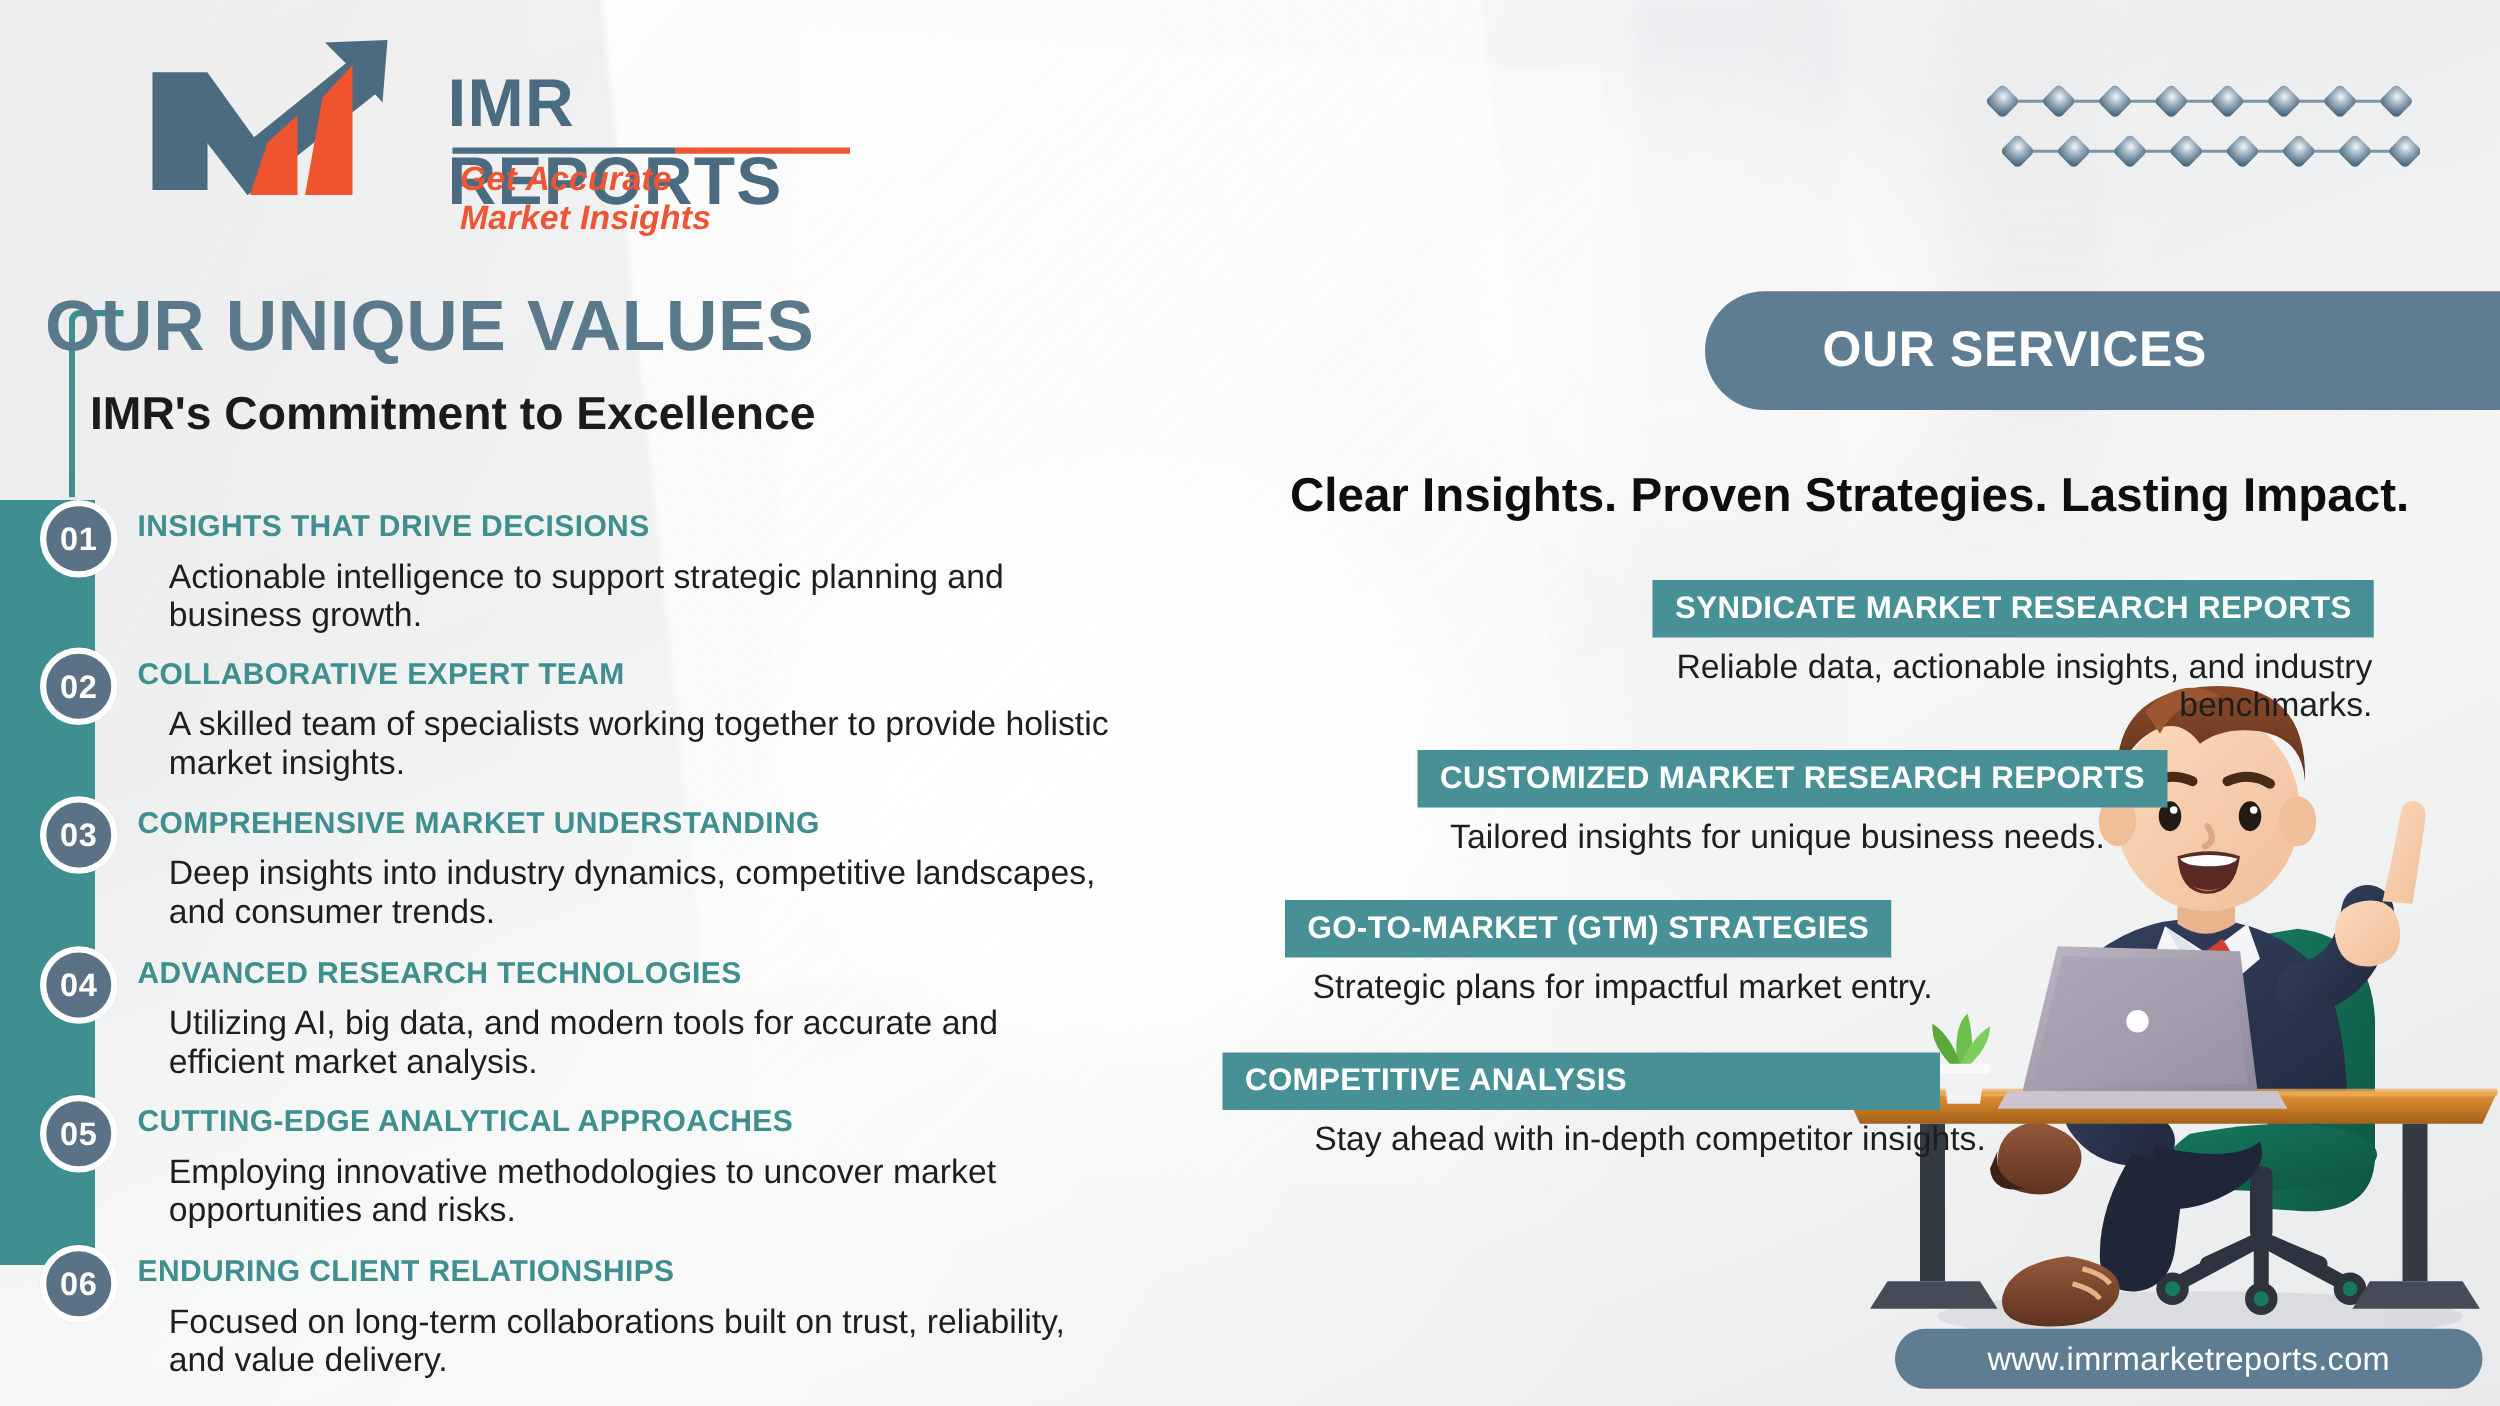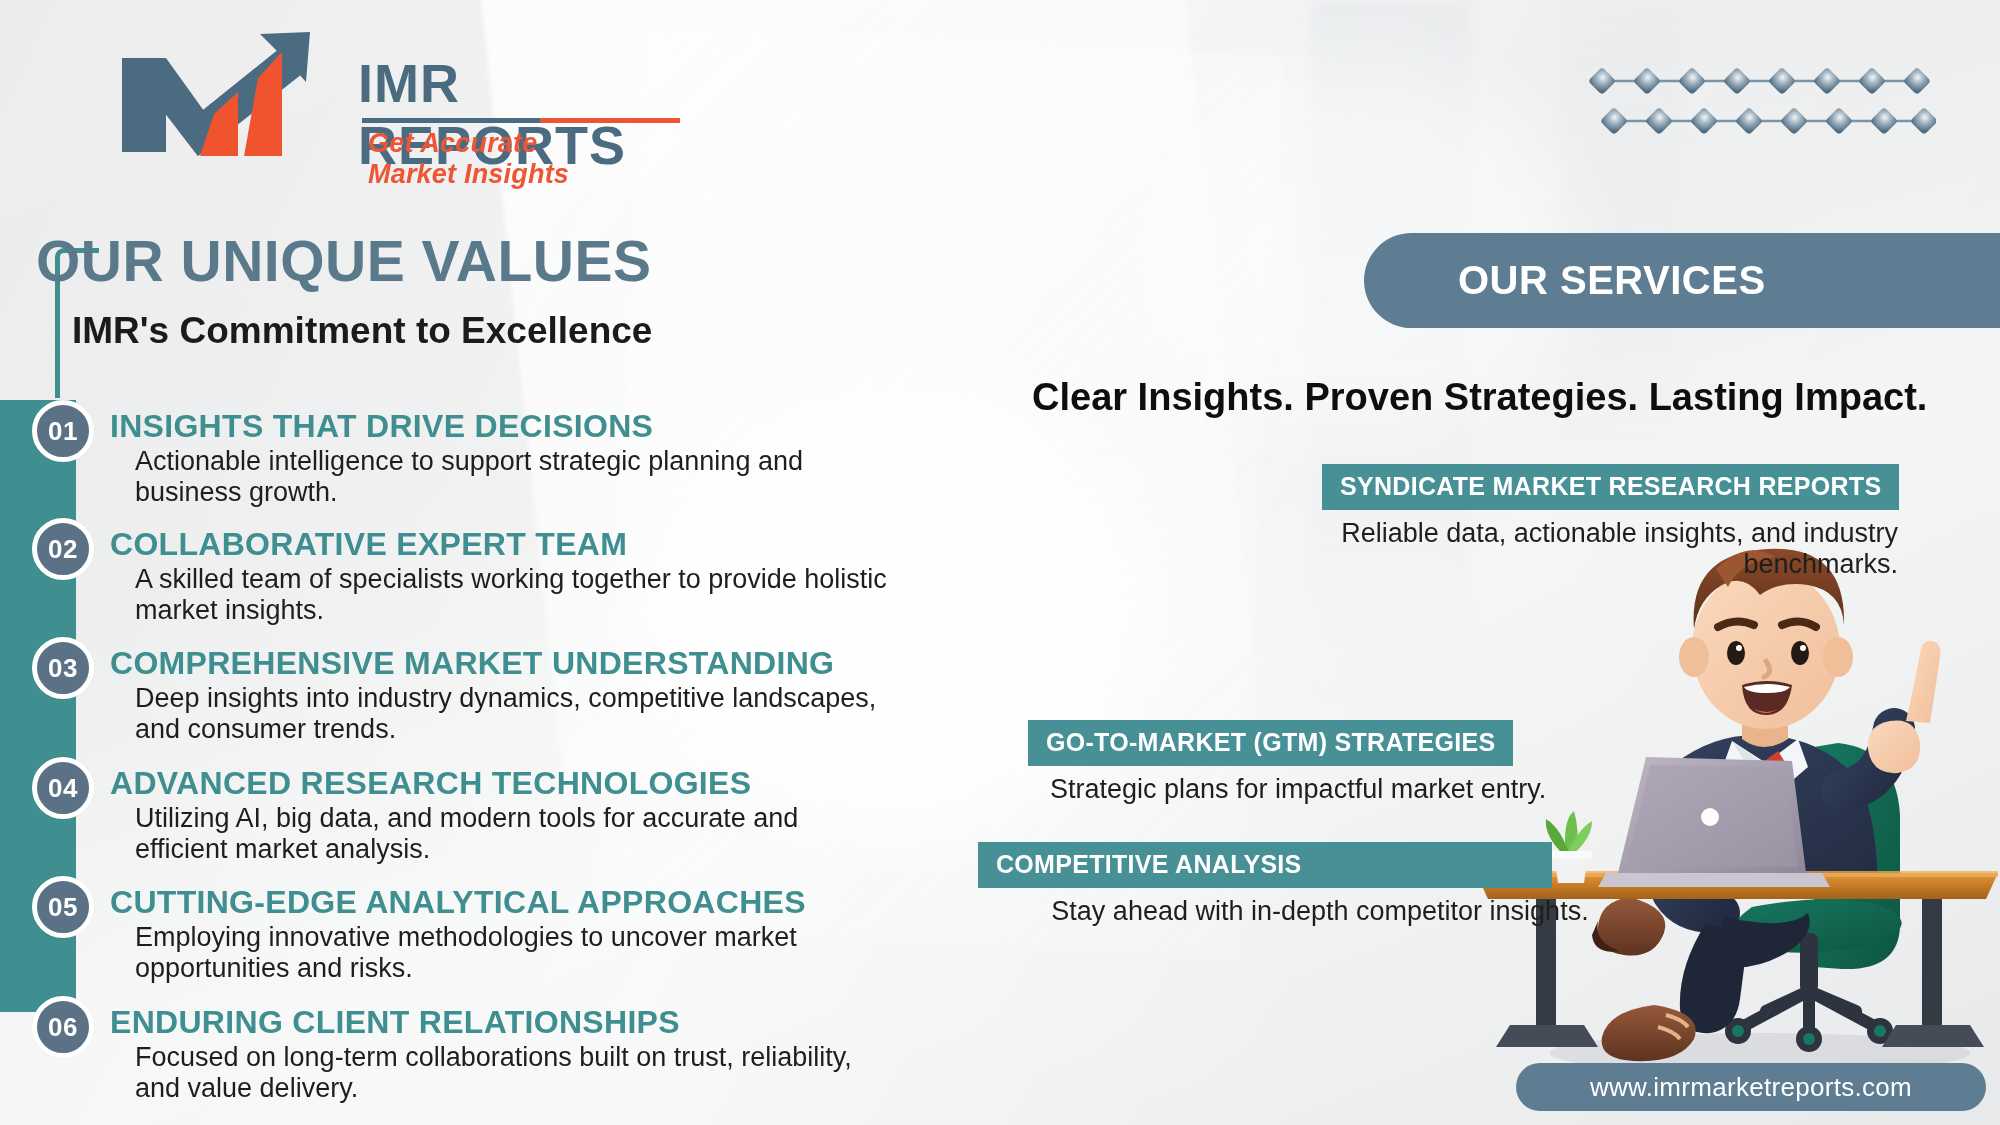--- a/index.html
+++ b/index.html
@@ -78,21 +78,21 @@
   .num-circle {
     position:absolute; left:32px; top:0;
     width:62px; height:62px; border-radius:50%;
     background:#5a7186; border:5px solid #ffffff;
     box-shadow:0 0 0 1px rgba(0,0,0,0.02);
     display:flex; align-items:center; justify-content:center;
     color:#ffffff; font-size:26px; font-weight:bold; letter-spacing:0.5px;
   }
   .v-title {
     position:absolute; left:110px; top:8px;
-    font-size:32px; font-weight:bold; color:#3f8e90;
+    font-size:24px; font-weight:bold; color:#3f8e90;
     letter-spacing:0.3px; white-space:nowrap;
   }
   .v-desc {
     position:absolute; left:135px; top:46px; width:760px;
     font-size:27px; color:#1e1e1e; line-height:1.16;
   }
 
   
   #services-pill {
     position:absolute; left:1364px; top:233px;
@@ -375,20 +375,24 @@
         <rect x="80" y="326" width="42" height="8" rx="2" fill="#fafafa"></rect>
       </g>
     </svg>
   </div>
 
   <div class="svc" style="left:1322px;top:464px;">
     <div class="svc-label">SYNDICATE MARKET RESEARCH REPORTS</div>
     <div class="svc-desc" style="width:560px;margin-left:16px;text-align:right;">Reliable data, actionable insights, and industry benchmarks.</div>
   </div>
 
+  <div class="svc" style="left:1134px;top:600px;">
+    <div class="svc-label">CUSTOMIZED MARKET RESEARCH REPORTS</div>
+    <div class="svc-desc" style="width:640px;margin-left:26px;">Tailored insights for unique business needs.</div>
+  </div>
 
   <div class="svc" style="left:1028px;top:720px;">
     <div class="svc-label">GO-TO-MARKET (GTM) STRATEGIES</div>
     <div class="svc-desc" style="width:580px;margin-left:22px;">Strategic plans for impactful market entry.</div>
   </div>
 
   <div class="svc" style="left:978px;top:842px;">
     <div class="svc-label" style="padding-right:250px;">COMPETITIVE ANALYSIS</div>
     <div class="svc-desc" style="width:580px;margin-left:52px;text-align:center;">Stay ahead with in-depth competitor insights.</div>
   </div>

